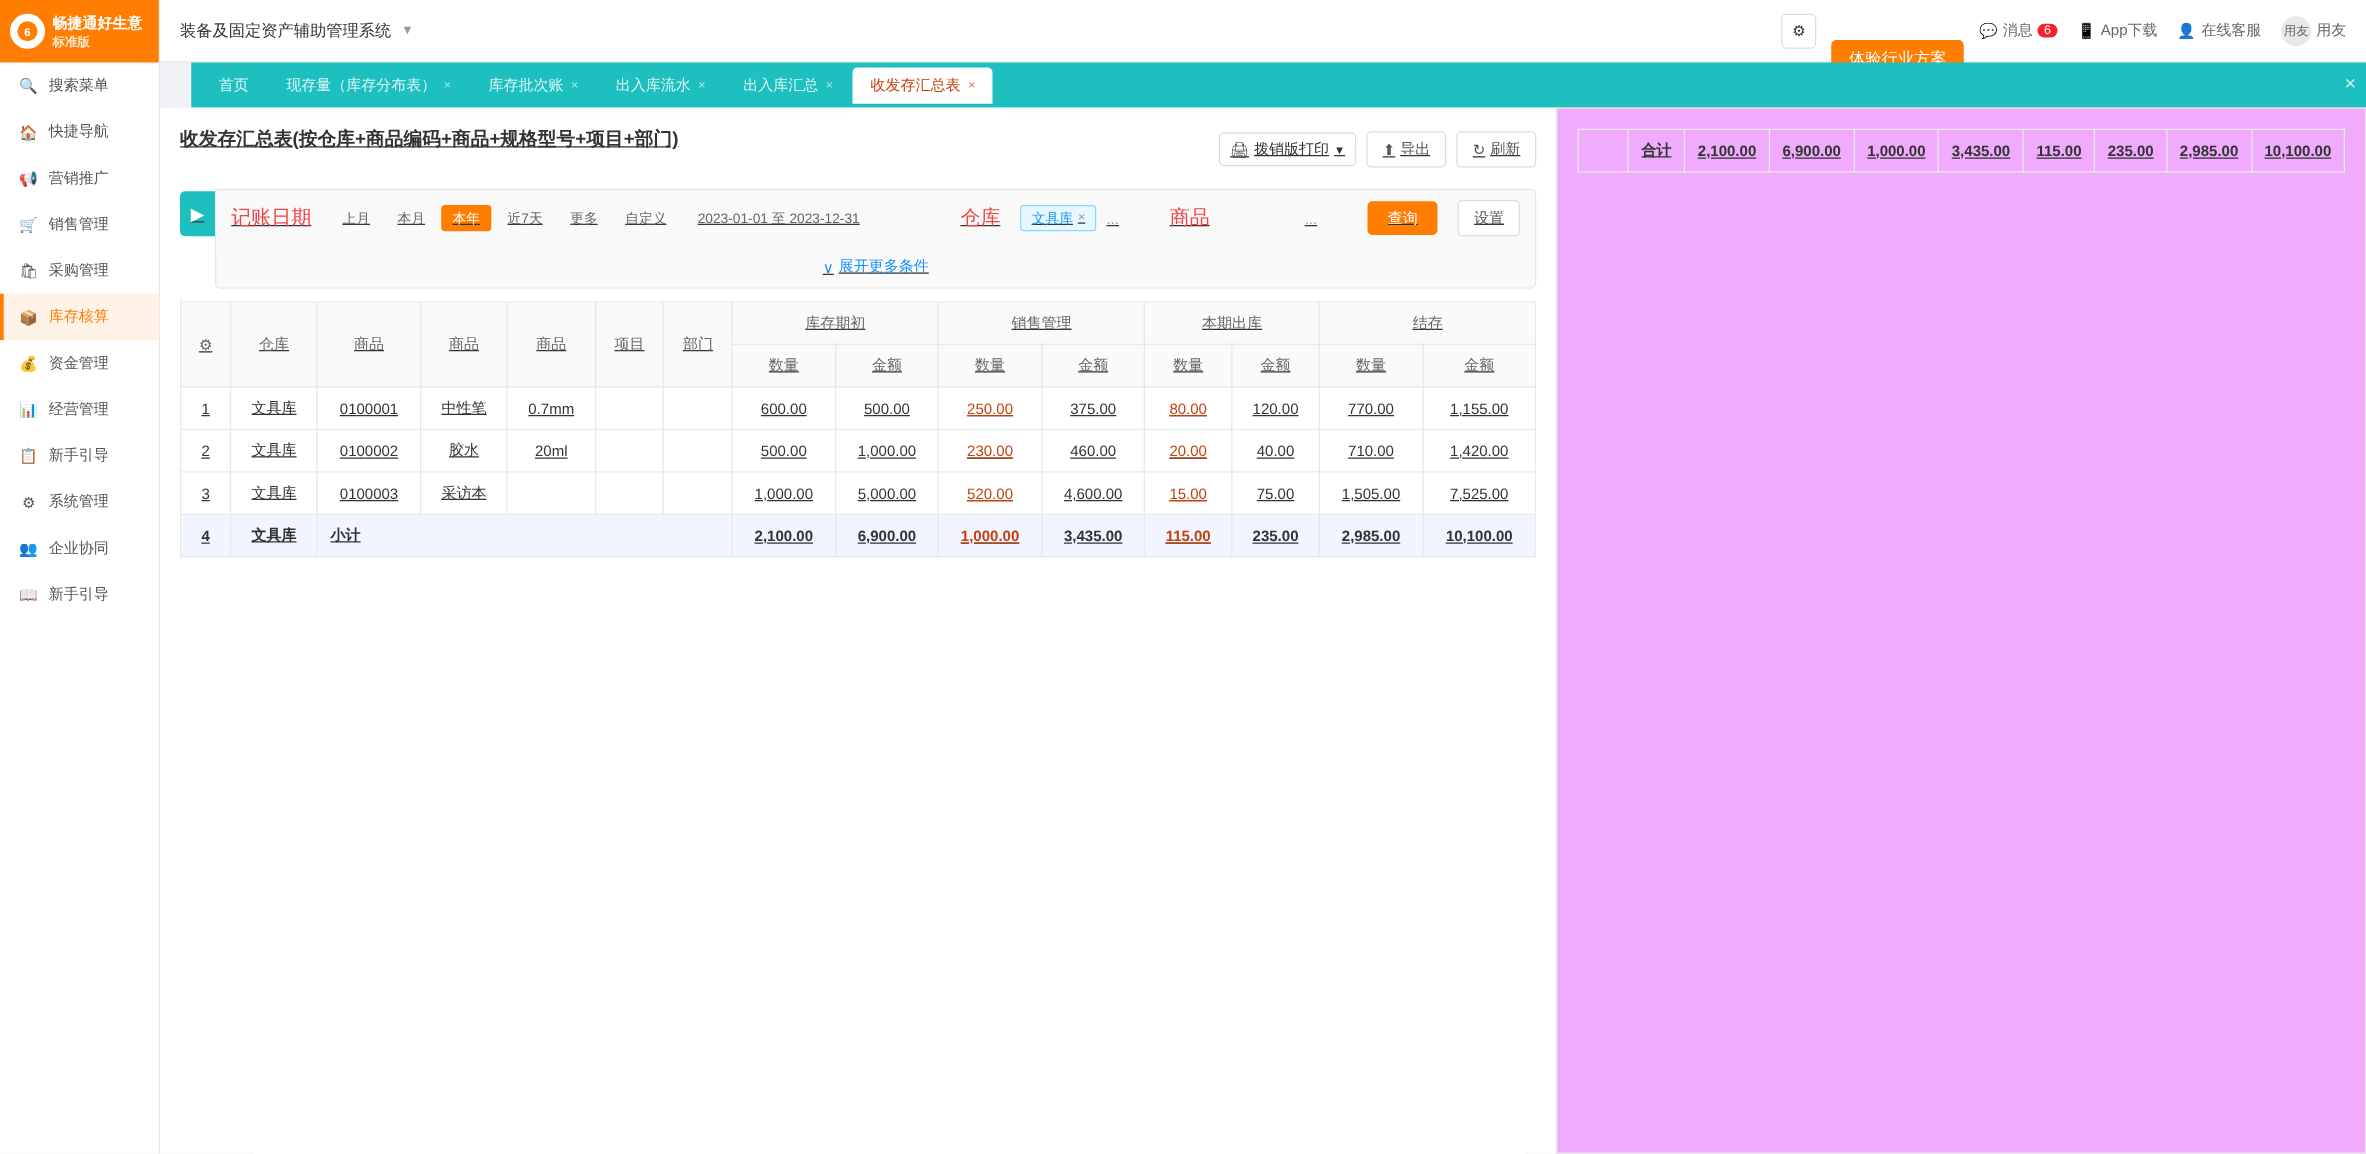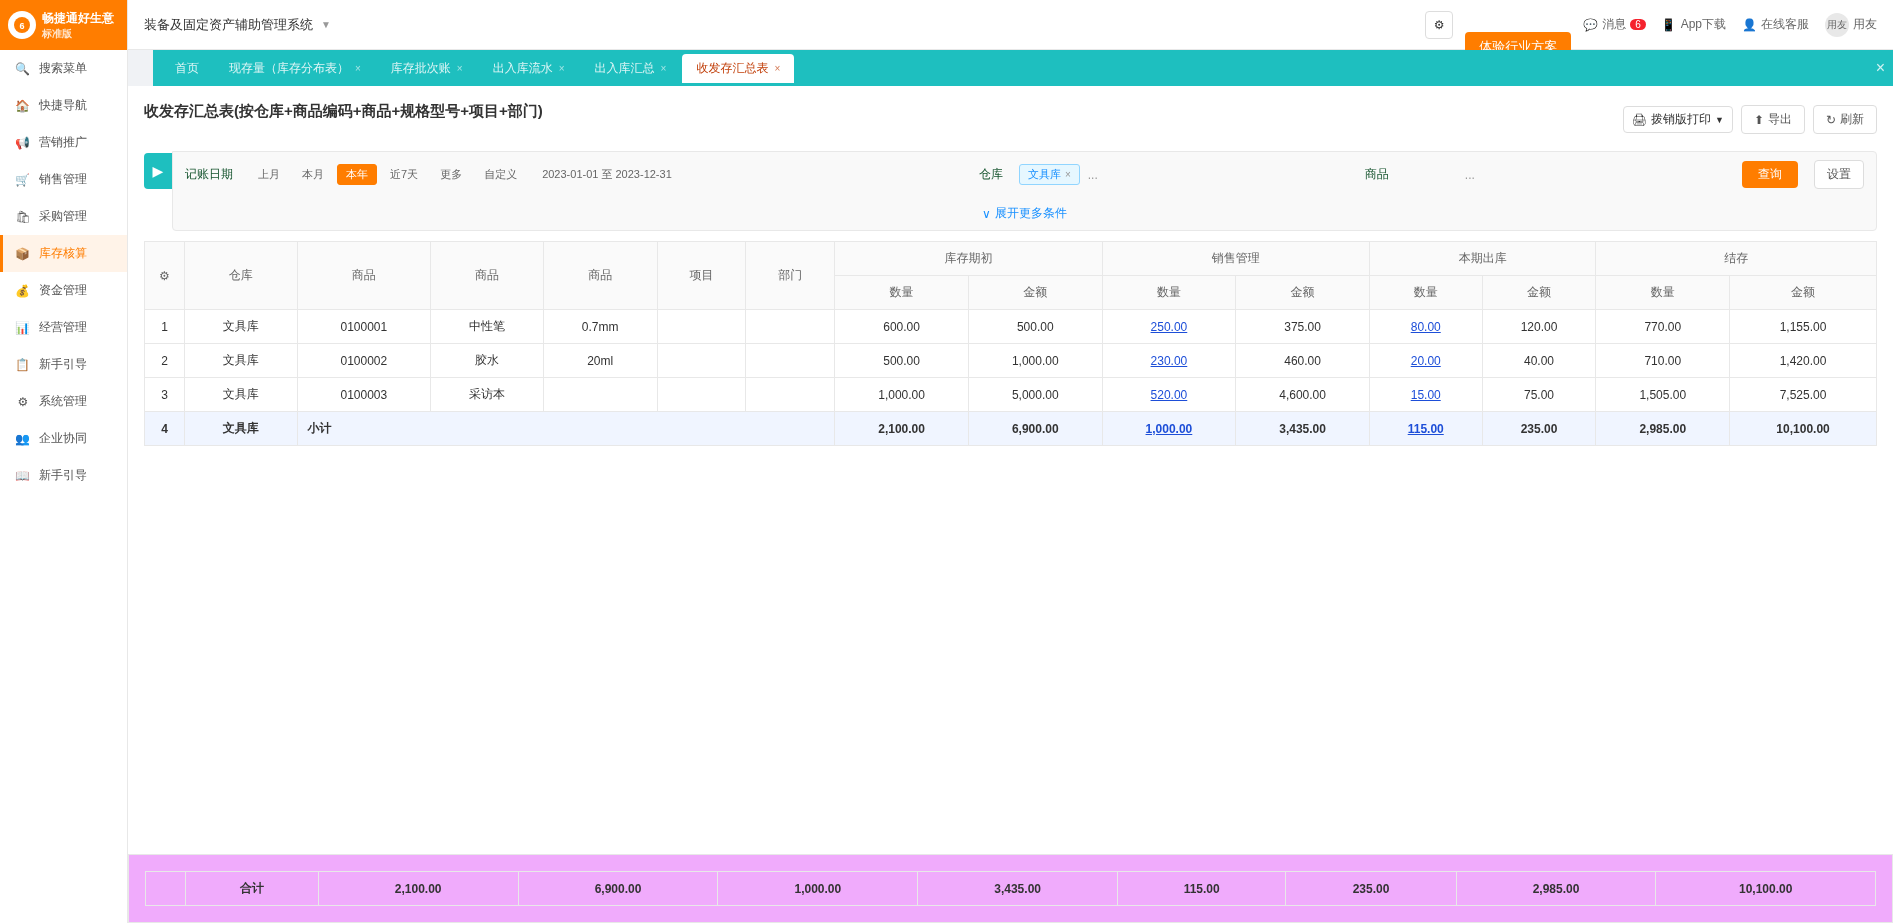--- a/index.html
+++ b/index.html
@@ -35,44 +35,44 @@
     .tab.active { background: #fff; color: #c2410c; }
     .tab-close { font-size: 10px; opacity: 0.7; }
     .tab-bar-close { margin-left: auto; color: #fff; cursor: pointer; font-size: 16px; opacity: 0.8; }
 
     
     .page-content { flex: 1; overflow-y: auto; background: #fff; padding: 16px; }
 
     
     .page-title { font-size: 15px; font-weight: bold; color: #333; margin-bottom: 16px; }
     .filter-row { display: flex; align-items: center; gap: 16px; flex-wrap: wrap; }
-    .filter-label { color: #14532d; font-size: 12px; flex-shrink: 0; }
+    .filter-label { color: #ef4444; font-size: 16px; flex-shrink: 0; }
     .filter-date-btns { display: flex; align-items: center; gap: 4px; }
     .filter-date-btn { padding: 2px 8px; border-radius: 3px; cursor: pointer; font-size: 11px; color: #666; border: 1px solid transparent; }
     .filter-date-btn.active { background: #ff7d00; color: #fff; border-color: #ff7d00; }
     .filter-date-range { color: #666; font-size: 11px; }
     .filter-warehouse { display: flex; align-items: center; gap: 8px; }
     .warehouse-tag { display: flex; align-items: center; gap: 4px; background: #e6f7ff; border: 1px solid #91d5ff; border-radius: 3px; padding: 2px 8px; font-size: 11px; color: #1890ff; }
     .warehouse-tag-close { cursor: pointer; color: #999; font-size: 10px; }
     .filter-more-btn { color: #999; font-size: 12px; cursor: pointer; }
     .expand-btn { display: flex; align-items: center; gap: 4px; color: #1890ff; font-size: 12px; cursor: pointer; margin-top: 8px; }
     .action-btn { display: flex; align-items: center; gap: 4px; padding: 5px 12px; border: 1px solid #ddd; border-radius: 4px; background: #fff; cursor: pointer; font-size: 12px; color: #555; }
     .query-btn { background: #ff7d00; color: #fff; border: none; border-radius: 4px; padding: 5px 16px; cursor: pointer; font-size: 12px; font-weight: 500; }
     .settings-small-btn { background: #fff; border: 1px solid #ddd; border-radius: 4px; padding: 5px 12px; cursor: pointer; font-size: 12px; color: #555; }
 
     
     .data-table { width: 100%; border-collapse: collapse; font-size: 12px; }
     .data-table th, .data-table td { border: 1px solid #e8e8e8; padding: 8px 10px; text-align: center; white-space: nowrap; }
     .data-table th { background: #fafafa; color: #666; font-weight: 500; }
-    .data-table td.link { color: #1d4ed8; text-decoration: underline; cursor: pointer; }
+    .data-table td.link { color: #c2410c; text-decoration: underline; cursor: pointer; }
     .data-table tr.subtotal td { background: #f0f5ff; font-weight: bold; }
     .filter-expand-arrow { width: 28px; height: 36px; background: #1ebfbf; display: flex; align-items: center; justify-content: center; cursor: pointer; border-radius: 4px 0 0 4px; color: #fff; font-size: 14px; flex-shrink: 0; margin-top: 2px; }
     .filter-main { flex: 1; background: #f9f9f9; border: 1px solid #e8e8e8; border-radius: 0 4px 4px 4px; padding: 8px 12px; }
 
-    .page-wrapper { position: relative; flex: 1; overflow: hidden; display: flex; flex-direction: column; }
+    .page-wrapper { position: relative; flex: 1; overflow: hidden; display: flex; flex-direction: row; text-decoration: underline; }
   </style>
 </head>
 <body>
 
 <div class="sidebar">
   <div class="sidebar-logo">
     <div class="sidebar-logo-icon">
       <svg viewBox="0 0 20 20" fill="#ff7d00">
           <circle cx="10" cy="10" r="8" fill="#ff7d00"></circle>
           <text x="10" y="14" text-anchor="middle" fill="#fff" font-size="9" font-weight="bold">6</text>

